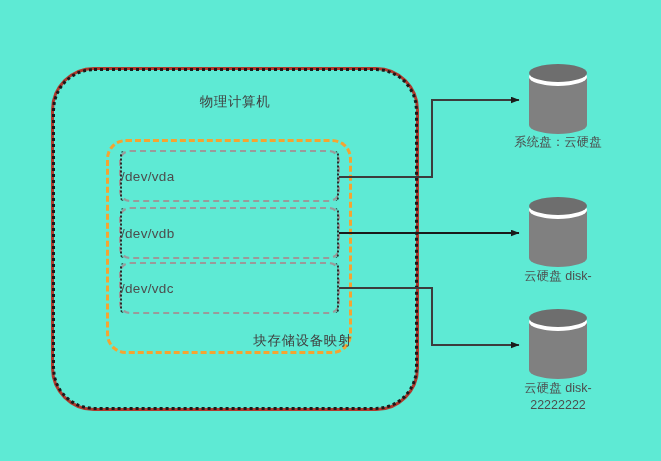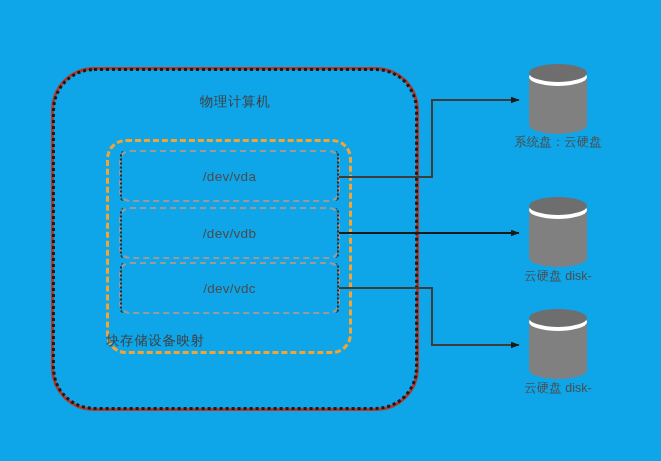--- a/index.html
+++ b/index.html
@@ -9,21 +9,21 @@
     background: #ffffff;
   }
   body {
     font-family: "Liberation Sans", "DejaVu Sans", sans-serif;
     -webkit-font-smoothing: antialiased;
   }
   #canvas {
     position: relative;
     width: 661px;
     height: 461px;
-    background: #0ea5e9;
+    background: #5eead4;
     overflow: hidden;
   }
 
   
   .host-box {
     position: absolute;
     left: 52px;
     top: 68px;
     width: 366px;
     height: 342px;
@@ -66,40 +66,40 @@
     border-radius: 20px;
     border: 3px dashed #f5a431;
     box-sizing: border-box;
     z-index: 4;
   }
   .mapping-title {
     position: absolute;
     left: 106px;
     top: 332px;
     width: 246px;
-    text-align: left;
+    text-align: right;
     font-size: 13.5px;
     color: #404040;
     letter-spacing: 0.6px;
     z-index: 6;
   }
 
   
   .dev-box {
     position: absolute;
     left: 119px;
     width: 221px;
     height: 52px;
     border-radius: 11px;
     border: 2px dashed #9a9a9a;
     box-sizing: border-box;
     z-index: 5;
     display: flex;
     align-items: center;
-    justify-content: center;
+    justify-content: flex-start;
   }
   .dev-box::before {
     content: "";
     position: absolute;
     left: -1px;
     top: -1px;
     width: 4px;
     height: calc(100% + 2px);
     border-left: 2px dotted #2b2b2b;
     border-radius: 11px 0 0 11px;
@@ -224,15 +224,16 @@
 
   <div class="disk disk-3">
     <svg class="disk-svg" width="62" height="72" viewBox="0 0 62 72" xmlns="http://www.w3.org/2000/svg">
       <path d="M 2 14 L 2 62 A 29 9 0 0 0 60 62 L 60 14 Z" fill="#808080"></path>
       <ellipse cx="31" cy="14" rx="29" ry="9" fill="#ffffff"></ellipse>
       <ellipse cx="31" cy="10" rx="29" ry="9" fill="#6e6e6e"></ellipse>
     </svg>
   </div>
   <div class="disk-caption cap-3">
     <span class="cap-line">云硬盘 disk-</span>
+    <span class="cap-line">22222222</span>
   </div>
 
 </div>
 
 </body></html>

